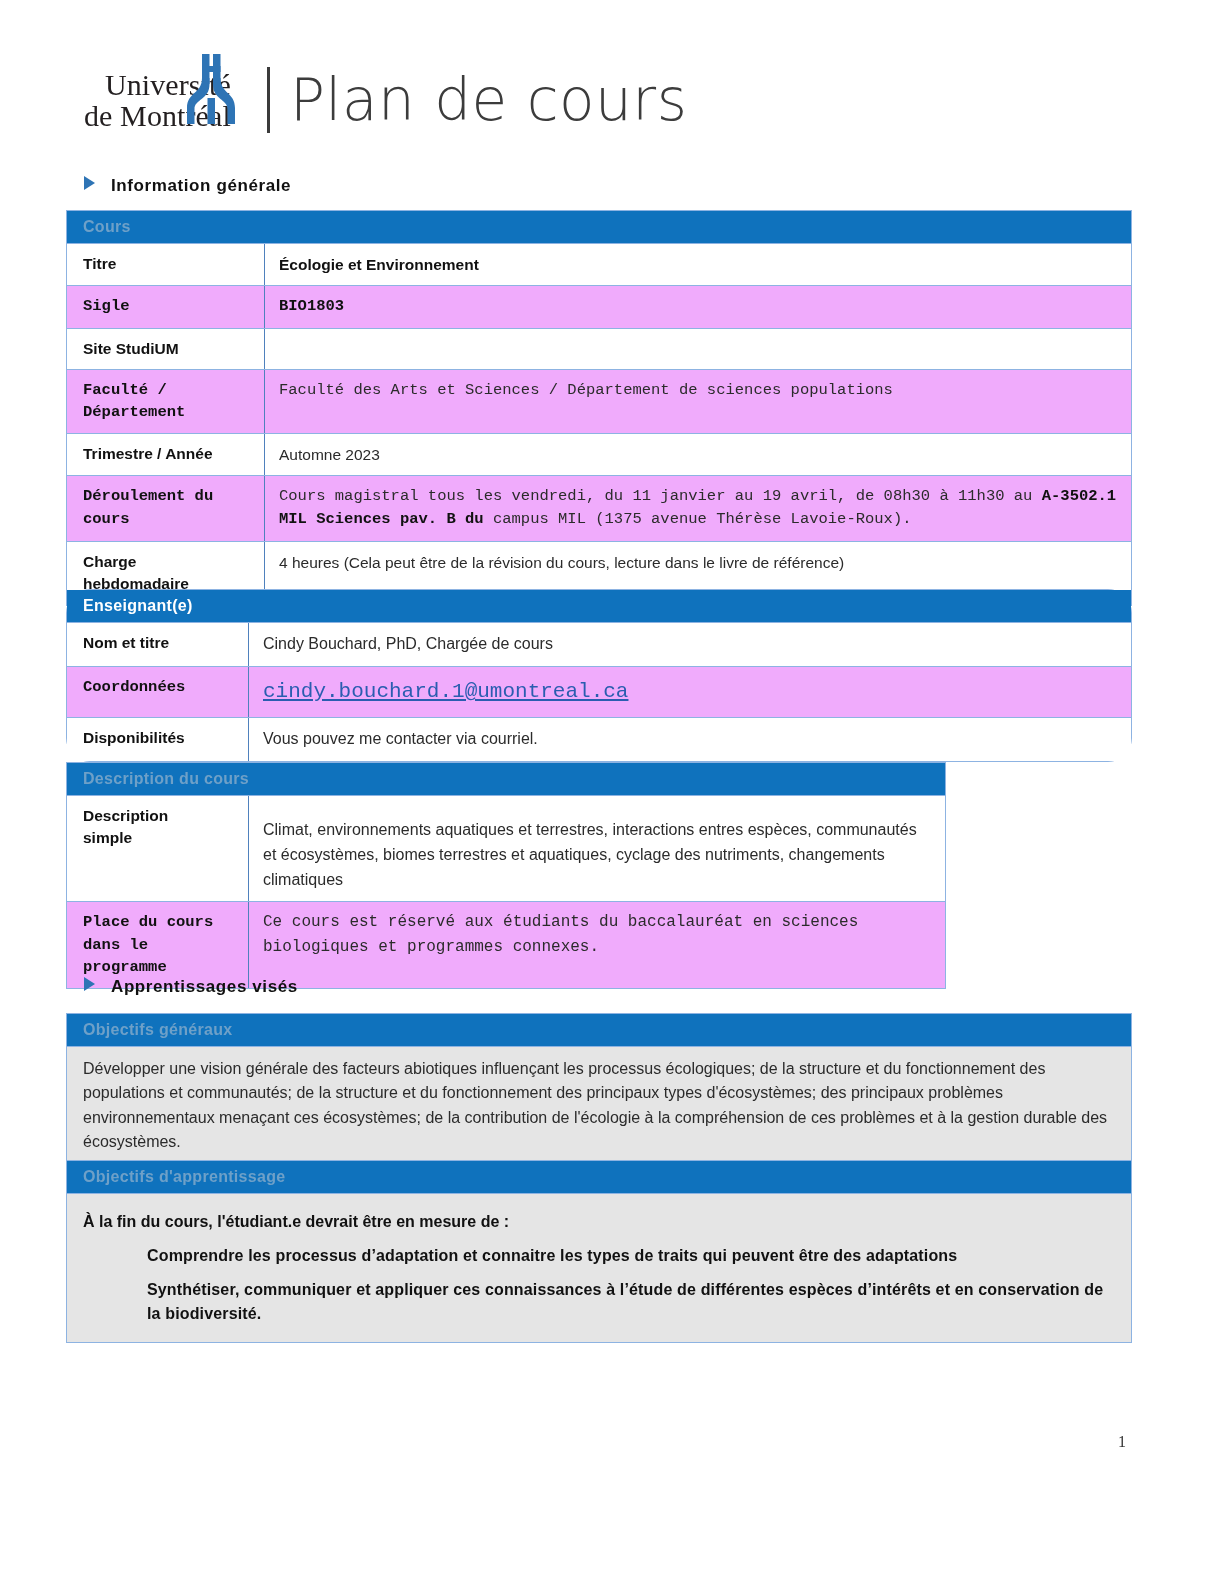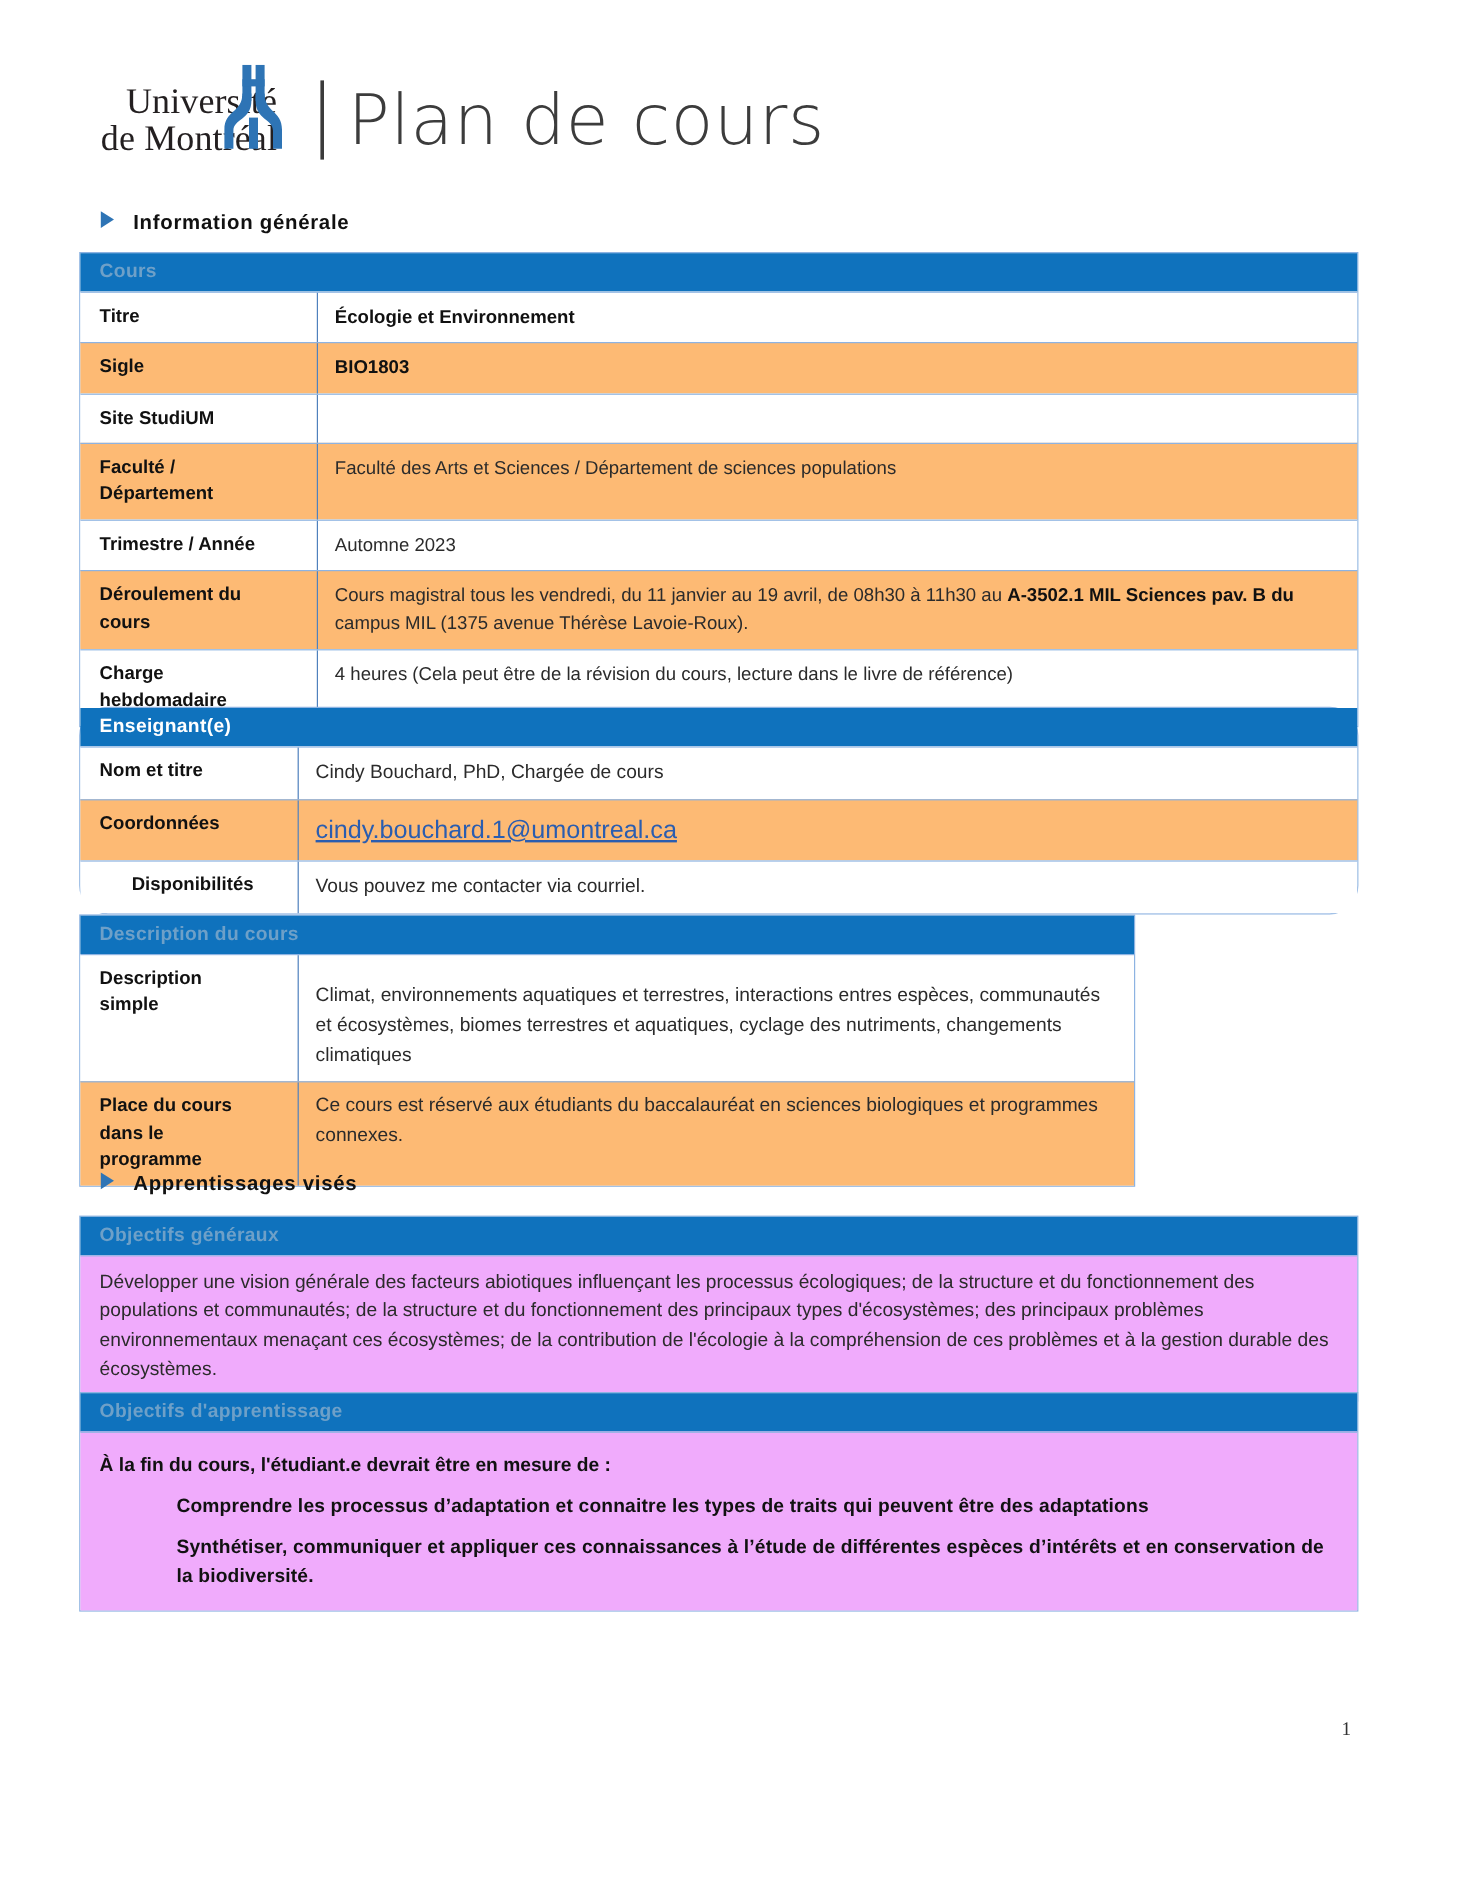--- a/index.html
+++ b/index.html
@@ -109,21 +109,21 @@
     box-sizing: border-box;
   }
   .tbl-head.bright { color: #ffffff; }
   .tbl-head.dim    { color: #6ea0c8; }
 
   .row {
     display: flex;
     border-top: 1px solid #8db3e2;
     box-sizing: border-box;
   }
-  .row.alt { background: #fdba74; }
+  .row.alt { background: #f0abfc; font-family: Liberation Mono, monospace; }
   .row.plain { background: #ffffff; }
 
   .cell-label {
     width: 198px;
     min-width: 198px;
     box-sizing: border-box;
     padding: 9px 10px 9px 16px;
     font-size: 15.5px;
     font-weight: bold;
     line-height: 1.45;
@@ -143,21 +143,21 @@
   .cell-value.bold-val { font-weight: bold; color: #111111; }
 
   .mail-link {
     color: #2a5db0;
     text-decoration: underline;
     font-size: 21px;
   }
 
   .fullrow {
     border-top: 1px solid #8db3e2;
-    background: #f0abfc;
+    background: #e5e5e5;
     padding: 10px 16px 12px 16px;
     font-size: 16px;
     line-height: 1.53;
     color: #2b2b2b;
     box-sizing: border-box;
   }
   .fullrow.tight { line-height: 1.5; }
 
   .obj-intro {
     font-size: 16px;
@@ -271,21 +271,21 @@
     </div>
 
     <div class="row alt">
       <div class="cell-label" style="width:182px;min-width:182px;">Coordonnées</div>
       <div class="cell-value lg">
         <a class="mail-link" href="#">cindy.bouchard.1@umontreal.ca</a>
       </div>
     </div>
 
     <div class="row plain">
-      <div class="cell-label" style="width:182px;min-width:182px;text-align:center;">Disponibilités</div>
+      <div class="cell-label" style="width:182px;min-width:182px;">Disponibilités</div>
       <div class="cell-value lg">Vous pouvez me contacter via courriel.</div>
     </div>
   </div>
 
   <div class="tbl" style="left:66px; top:762px; width:880px;">
     <div class="tbl-head dim">Description du cours</div>
 
     <div class="row plain">
       <div class="cell-label" style="width:182px;min-width:182px;white-space:pre-line;">Description
 simple</div>

